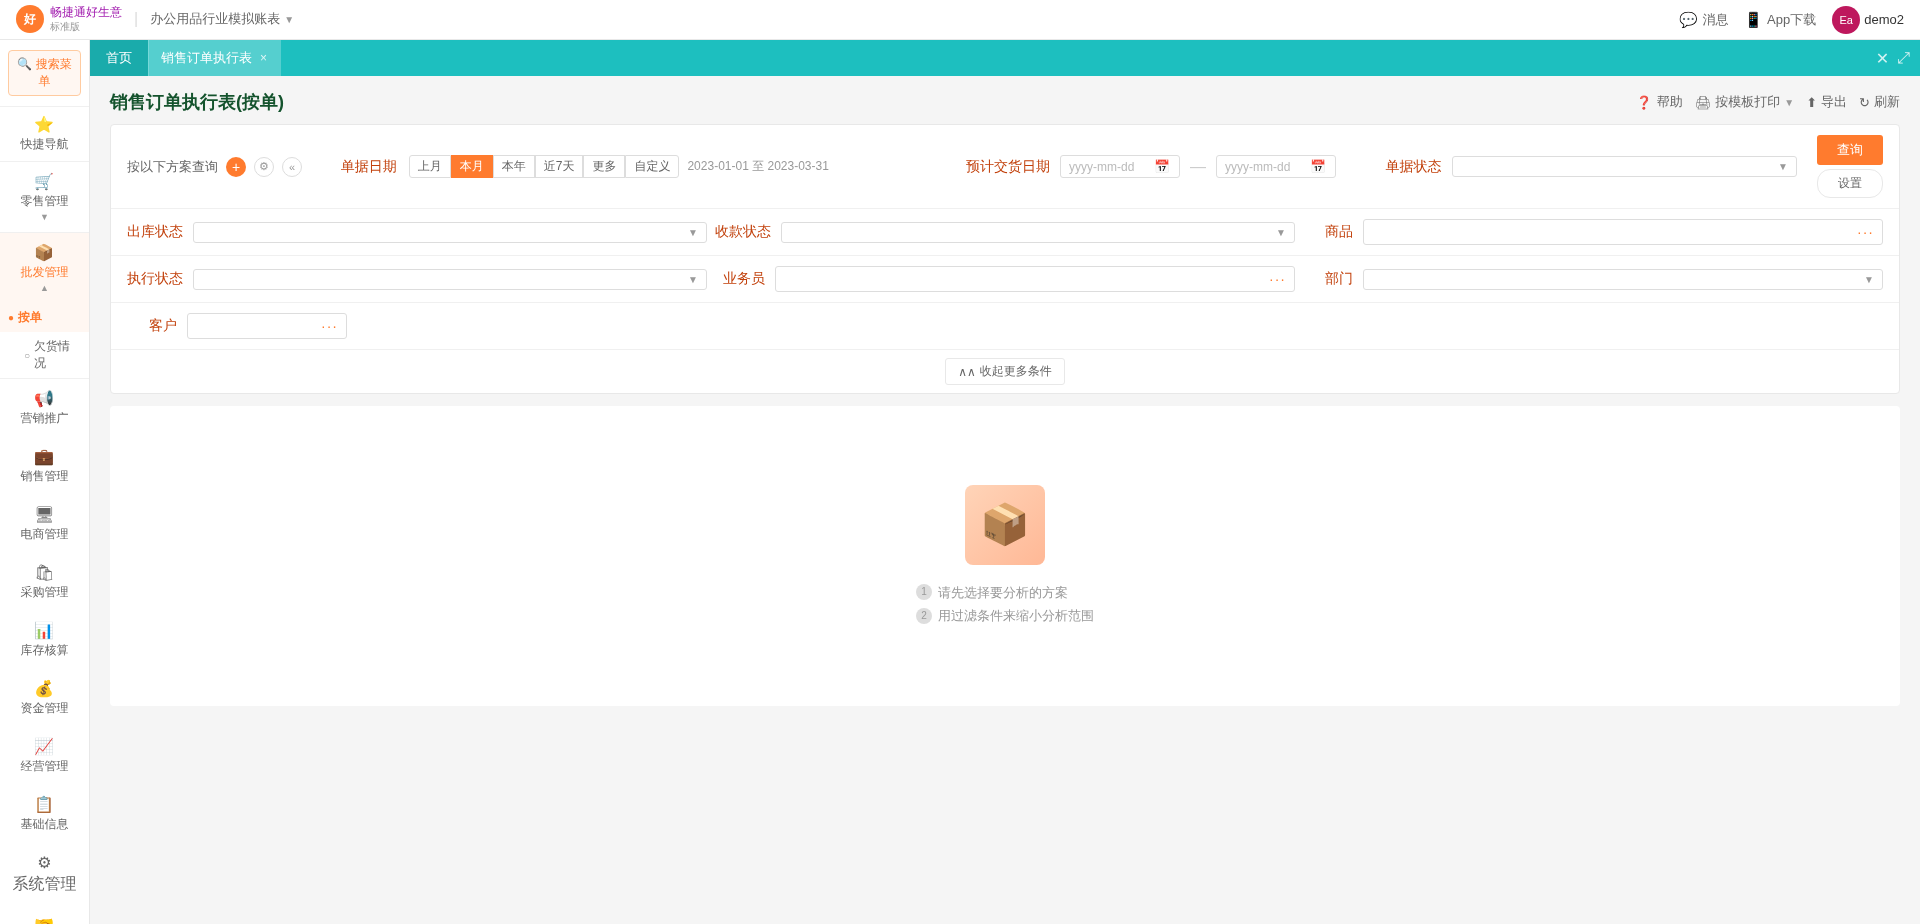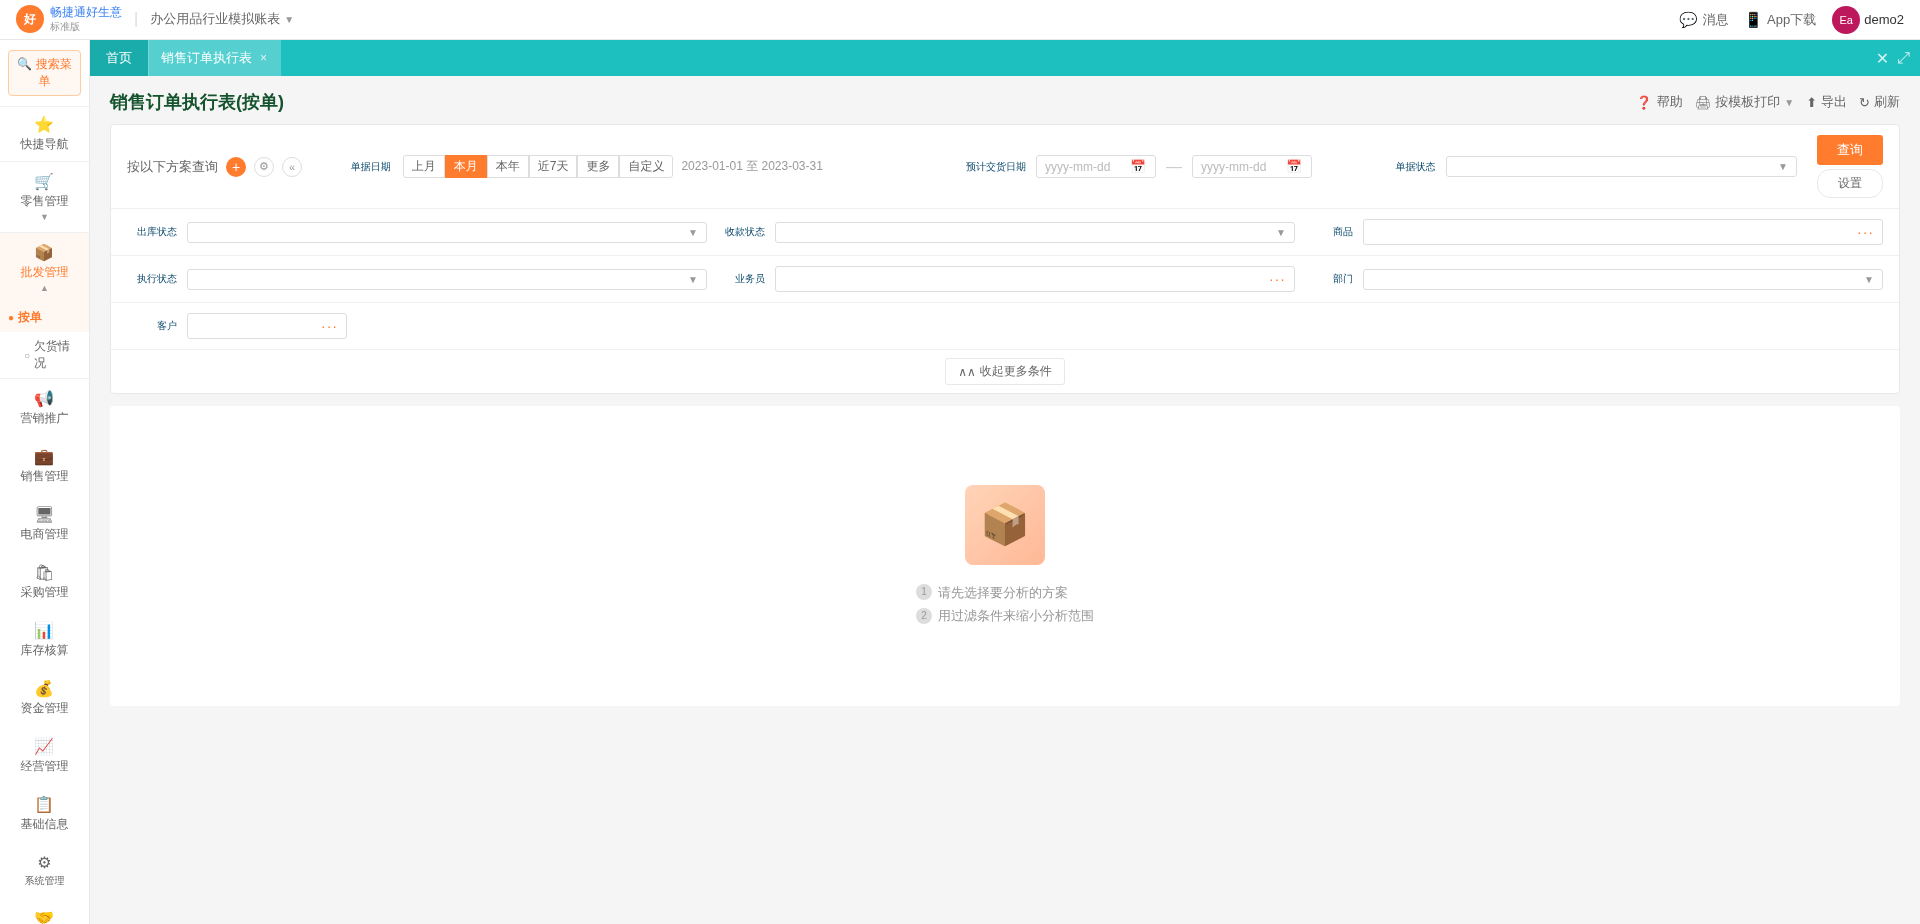--- a/index.html
+++ b/index.html
@@ -12,21 +12,21 @@
       display: flex;
       align-items: center;
       padding: 0 16px;
       border-bottom: 1px solid #e8e8e8;
       justify-content: space-between;
       flex-shrink: 0;
     }
     .top-bar-left { display: flex; align-items: center; gap: 8px; }
     .logo-area { display: flex; align-items: center; gap: 6px; cursor: pointer; }
     .logo-icon { width: 28px; height: 28px; background: #ff7b2e; border-radius: 50%; display: flex; align-items: center; justify-content: center; color: #fff; font-size: 12px; font-weight: bold; }
-    .logo-text { font-size: 12px; color: #3b82f6; line-height: 1.2; }
+    .logo-text { font-size: 12px; color: #a21caf; line-height: 1.2; }
     .logo-sub { font-size: 10px; color: #999; }
     .app-title { font-size: 13px; color: #666; display: flex; align-items: center; gap: 4px; cursor: pointer; }
     .app-title-chevron { color: #999; font-size: 10px; }
     .top-bar-right { display: flex; align-items: center; gap: 16px; }
     .top-bar-action { display: flex; align-items: center; gap: 4px; font-size: 13px; color: #666; cursor: pointer; }
     .user-avatar { width: 28px; height: 28px; background: #be185d; border-radius: 50%; display: flex; align-items: center; justify-content: center; color: #fff; font-size: 11px; overflow: hidden; }
     .user-name { font-size: 13px; color: #333; cursor: pointer; }
 
     
     .main-layout { display: flex; flex: 1; overflow: hidden; }
@@ -83,21 +83,21 @@
     .filter-card { margin: 0 20px 12px; background: #fff; border-radius: 4px; border: 1px solid #e8e8e8; }
     .filter-row { display: flex; align-items: center; padding: 10px 16px; gap: 8px; border-bottom: 1px solid #f0f0f0; flex-wrap: wrap; }
     .filter-row:last-child { border-bottom: none; }
     .filter-section-header { display: flex; align-items: center; gap: 8px; padding: 10px 16px; border-bottom: 1px solid #f0f0f0; }
     .filter-section-title { font-size: 13px; color: #666; font-weight: normal; }
     .filter-add-btn { width: 20px; height: 20px; background: #ff7b2e; border-radius: 50%; color: #fff; display: flex; align-items: center; justify-content: center; font-size: 14px; cursor: pointer; }
     .filter-icon-btn { width: 20px; height: 20px; border: 1px solid #ddd; border-radius: 50%; color: #999; display: flex; align-items: center; justify-content: center; font-size: 11px; cursor: pointer; }
     .filter-collapse-btn { width: 20px; height: 20px; border: 1px solid #ddd; border-radius: 50%; color: #999; display: flex; align-items: center; justify-content: center; font-size: 11px; cursor: pointer; }
 
     
-    .filter-label { font-size: 10px; color: #0c4a6e; white-space: nowrap; min-width: 50px; text-align: right; margin-right: 4px; }
+    .filter-label { font-size: 14px; color: #c2410c; white-space: nowrap; min-width: 50px; text-align: right; margin-right: 4px; }
     .date-tabs { display: flex; gap: 0; }
     .date-tab { padding: 2px 8px; font-size: 12px; border: 1px solid #ddd; cursor: pointer; color: #666; background: #fff; }
     .date-tab:first-child { border-radius: 3px 0 0 3px; }
     .date-tab:last-child { border-radius: 0 3px 3px 0; }
     .date-tab.active { background: #ff7b2e; color: #fff; border-color: #ff7b2e; }
     .date-range-text { font-size: 12px; color: #999; }
     .date-input { border: 1px solid #ddd; border-radius: 3px; padding: 3px 8px; font-size: 12px; color: #999; width: 120px; display: flex; align-items: center; justify-content: space-between; cursor: pointer; background: #fff; }
     .date-input-cal { color: #ff7b2e; font-size: 13px; }
     .filter-field { border: 1px solid #ddd; border-radius: 3px; padding: 4px 8px; font-size: 12px; color: #666; background: #fff; min-width: 160px; display: flex; align-items: center; justify-content: space-between; cursor: pointer; }
     .filter-field-wide { min-width: 200px; }
@@ -219,21 +219,21 @@
     <div class="sidebar-item">
       <span style="font-size:16px;">📈</span>
       <span style="font-size:12px;">经营管理</span>
     </div>
     <div class="sidebar-item">
       <span style="font-size:16px;">📋</span>
       <span style="font-size:12px;">基础信息</span>
     </div>
     <div class="sidebar-item">
       <span style="font-size:16px;">⚙</span>
-      <span style="font-size:10px;">系统管理</span>
+      <span style="font-size:16px;">系统管理</span>
     </div>
     <div class="sidebar-item">
       <span style="font-size:16px;">🤝</span>
 
     </div>
 
   </div>
 
   <div class="content-area">
 

